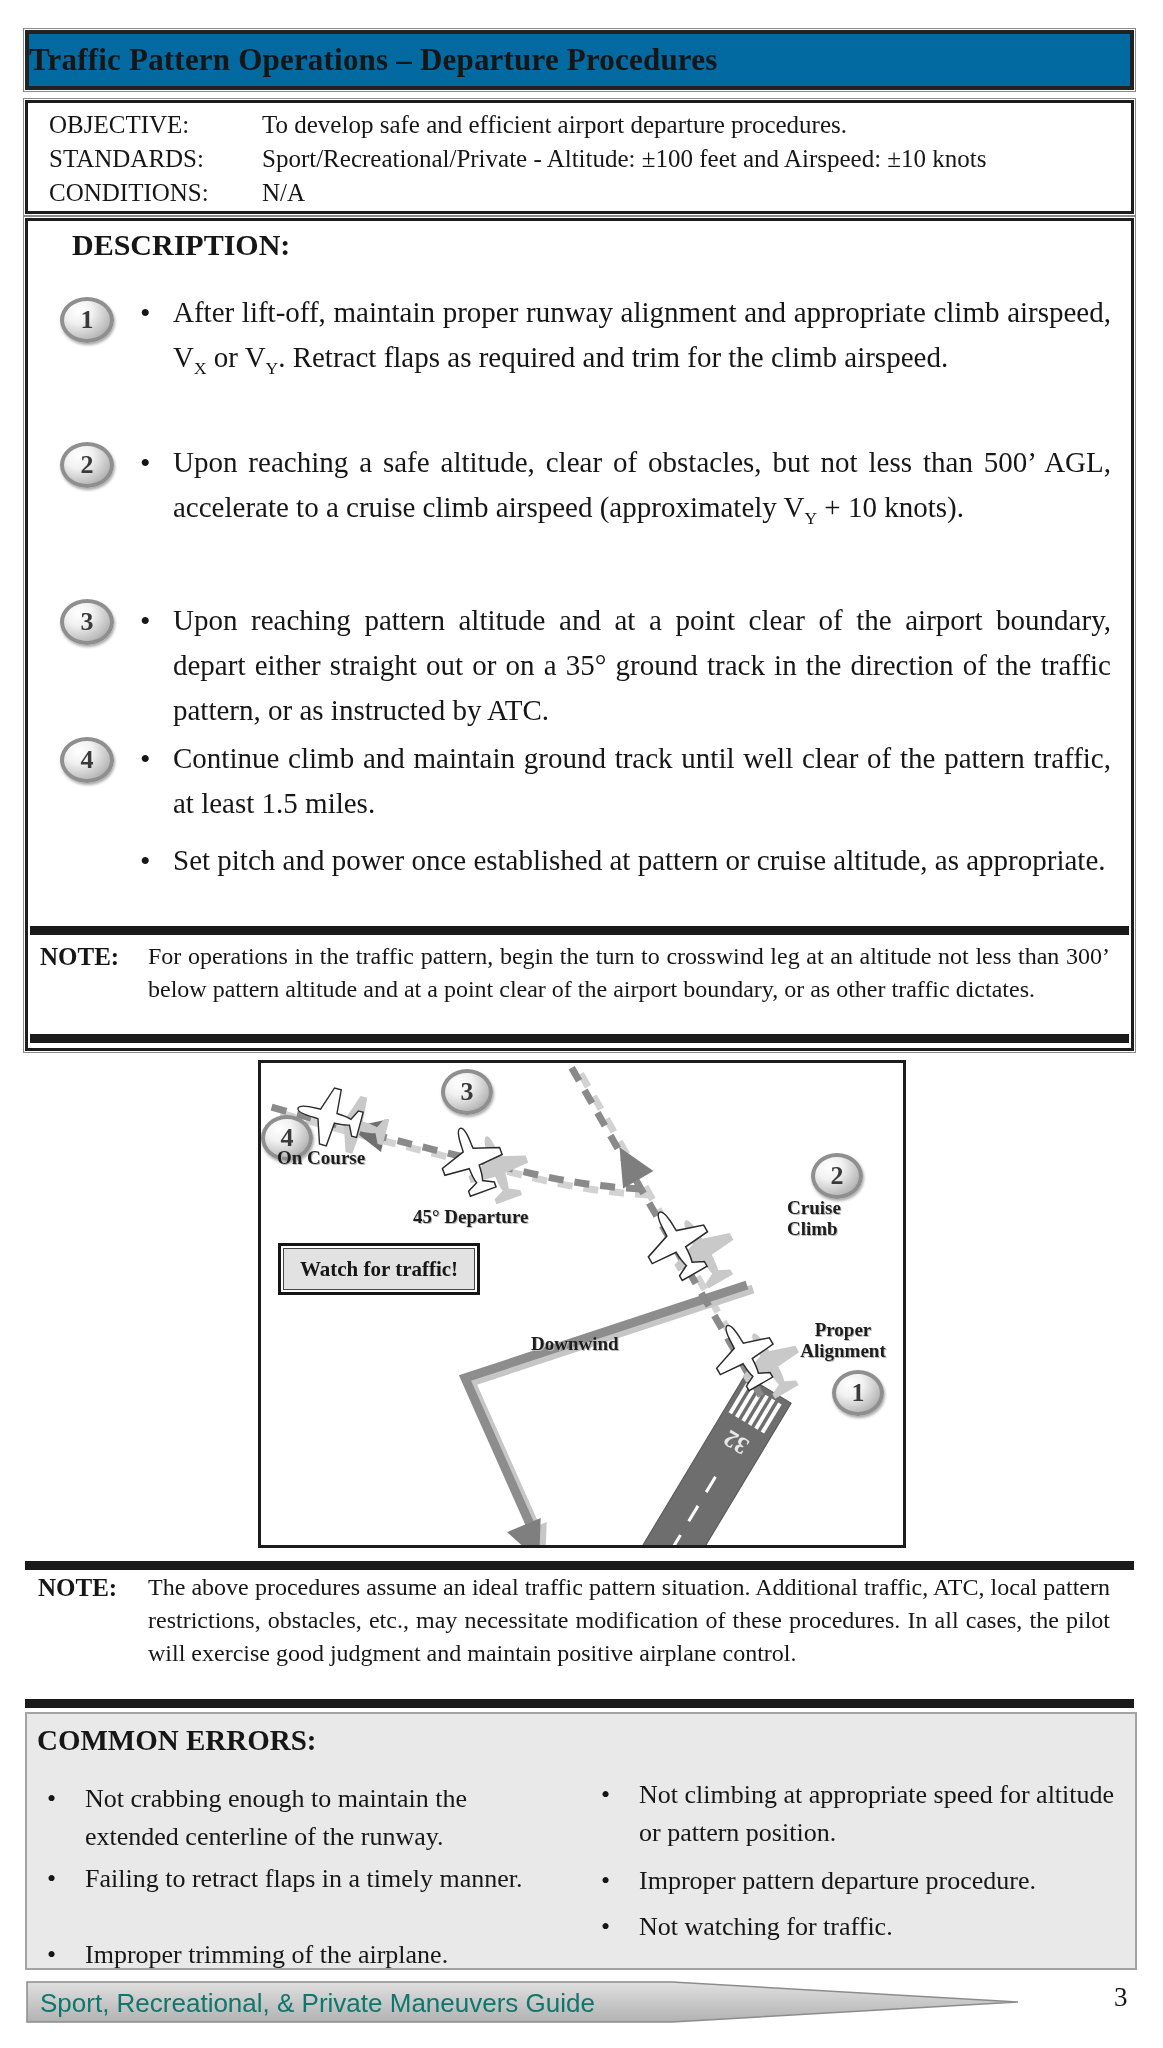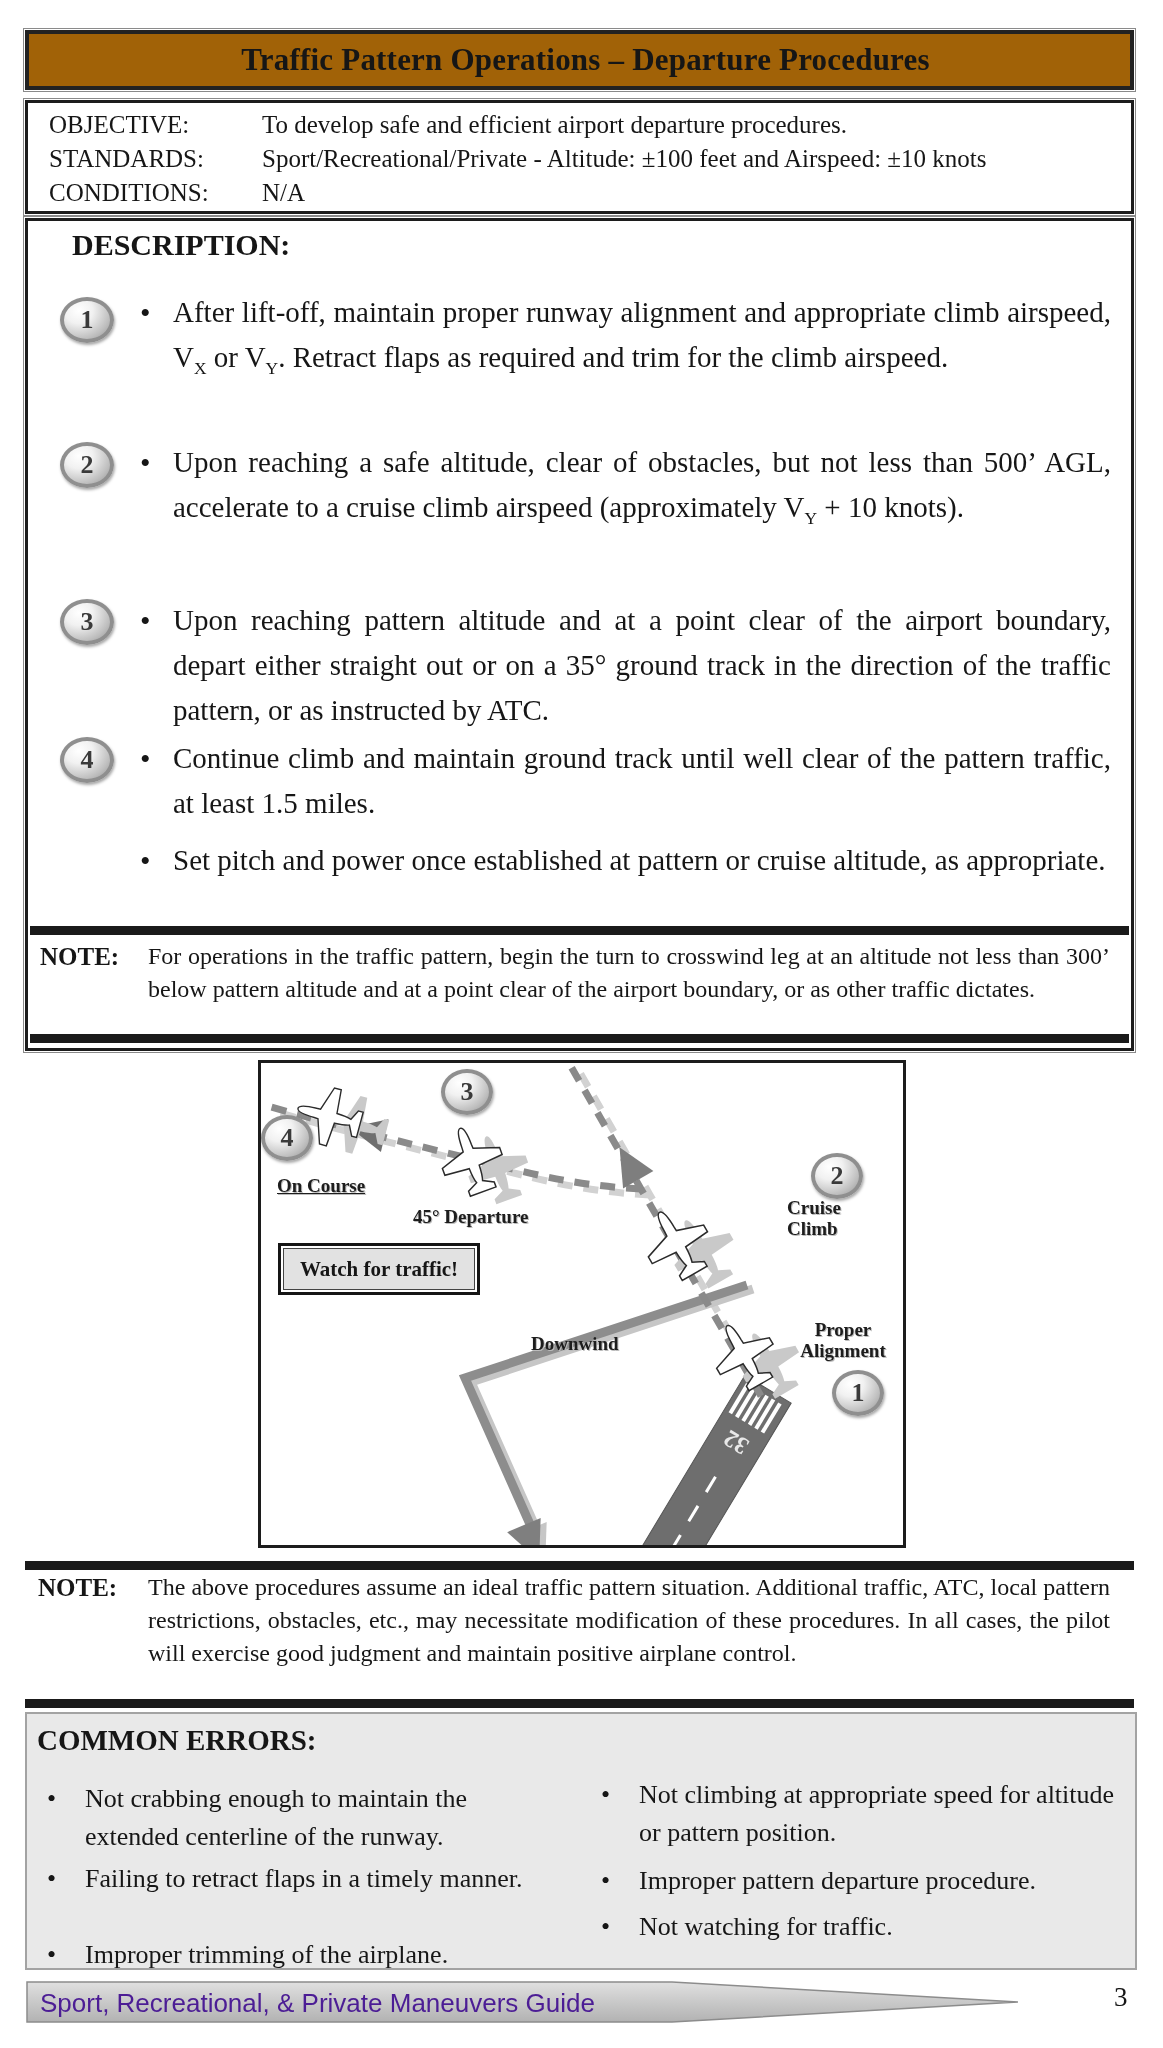--- a/index.html
+++ b/index.html
@@ -1,23 +1,23 @@
 <!DOCTYPE html>
 <html><head>
 <meta charset="utf-8">
 <style>
   html,body{margin:0;padding:0;background:#fff;}
   .page{position:relative;width:1163px;height:2048px;background:#ffffff;
         font-family:"Liberation Serif",serif;color:#161616;overflow:hidden;}
   .abs{position:absolute;}
   .box{border:3px solid #1c1c1c;outline:1px solid #8a8a8a;outline-offset:1px;background:#fff;}
   
-  .title-box{left:25px;top:30px;width:1109px;height:60px;background:#a16207;
+  .title-box{left:25px;top:30px;width:1109px;height:60px;background:#0369a1;
              border:4px solid #222;outline:1px solid #8a8a8a;outline-offset:1px;
-             display:flex;align-items:center;padding-left:12px;box-sizing:border-box;justify-content:center;}
+             display:flex;align-items:center;box-sizing:border-box;}
   .title-text{font-size:31px;font-weight:bold;letter-spacing:.2px;}
   
   .info-box{left:25px;top:100px;width:1109px;height:114px;box-sizing:border-box;padding:5px 10px 0 9px;}
   .info-row{display:flex;line-height:34px;font-size:25px;}
   .info-row .lbl{font-weight:normal;width:213px;flex:0 0 213px;margin-left:12px;}
   
   .desc-box{left:25px;top:218px;width:1109px;height:833px;box-sizing:border-box;}
   .desc-head{left:11px;top:7px;font-size:30px;font-weight:bold;margin-left:33px;}
   .badge{width:54px;height:46px;border-radius:50%;box-sizing:border-box;
          border:4px solid #8f8f8f;color:#3a3a3a;
@@ -41,21 +41,21 @@
              display:flex;align-items:center;justify-content:center;box-sizing:border-box;}
   .watch-text{font-size:21px;font-weight:bold;}
   .dbadge{position:absolute;width:52px;height:46px;}
   
   .ce-box{left:25px;top:1712px;width:1112px;height:258px;background:#e9e9e9;
           border:2px solid #a3a3a3;box-sizing:border-box;}
   .ce-head{left:10px;top:10px;font-size:29px;font-weight:bold;}
   .ce-item{display:flex;font-size:26px;line-height:38px;}
   .ce-item .dot{width:38px;flex:0 0 38px;text-align:left;padding-left:4px;}
   
-  .footer-text{font-family:"Liberation Sans",sans-serif;font-size:26px;color:#4c1d95;}
+  .footer-text{font-family:"Liberation Sans",sans-serif;font-size:26px;color:#0f766e;}
   .page-num{font-size:27px;}
 </style>
 </head>
 <body>
 
 <div class="page">
 
   <div class="abs title-box">
     <span class="title-text">Traffic Pattern Operations – Departure Procedures</span>
   </div>
@@ -179,21 +179,21 @@
         <span>3</span>
       </div>
     <div class="dbadge badge" style="left:550px;top:90px;">
         <span>2</span>
       </div>
     <div class="dbadge badge" style="left:571px;top:307px;">
         <span>1</span>
       </div>
 
     
-    <div class="abs dlabel" style="left:16px;top:112px;text-decoration:underline;">On Course</div>
+    <div class="abs dlabel" style="left:16px;top:84px;">On Course</div>
     <div class="abs dlabel" style="left:152px;top:143px;">45° Departure</div>
     <div class="abs dlabel" style="left:478px;top:134px;margin-left:48px;">Cruise
 Climb</div>
     <div class="abs dlabel" style="left:270px;top:270px;">Downwind</div>
     <div class="abs dlabel" style="left:532px;top:256px;width:100px;text-align:center;">Proper
 Alignment</div>
     <div class="abs watch-box">
       <span class="watch-text">Watch for traffic!</span>
     </div>
   </div>

